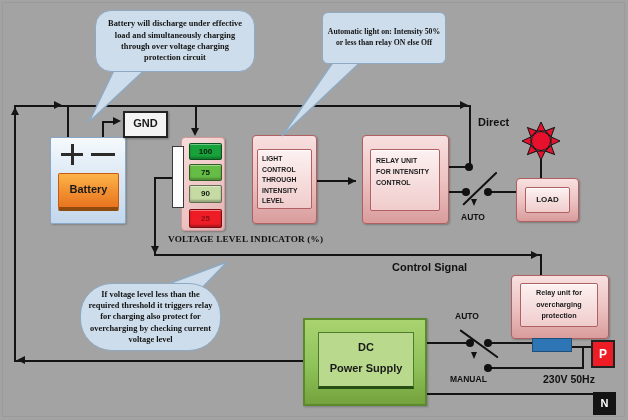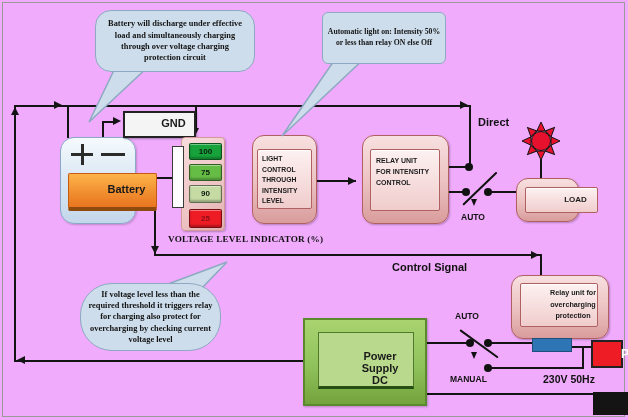--- a/index.html
+++ b/index.html
@@ -1,32 +1,32 @@
 <!DOCTYPE html>
 <html><head>
 <meta charset="utf-8">
 <style>
   html,body{margin:0;padding:0;background:#fff;}
-  #canvas{position:relative;width:628px;height:420px;background:#f0abfc;overflow:hidden;
+  #canvas{position:relative;width:628px;height:420px;background:#a3a3a3;overflow:hidden;
           font-family:"Liberation Sans",sans-serif;color:#1a1a1a;}
   .frame{position:absolute;left:2px;top:2px;right:3px;bottom:3px;border:1px solid #9a9a9a;z-index:0;}
   .wire{position:absolute;background:#141414;z-index:1;}
   .arr{position:absolute;width:0;height:0;z-index:1;}
   .arr-r{border-top:4px solid transparent;border-bottom:4px solid transparent;border-left:8px solid #141414;}
   .arr-l{border-top:4px solid transparent;border-bottom:4px solid transparent;border-right:8px solid #141414;}
   .arr-d{border-left:4px solid transparent;border-right:4px solid transparent;border-top:8px solid #141414;}
   .arr-u{border-left:4px solid transparent;border-right:4px solid transparent;border-bottom:8px solid #141414;}
   .dot{position:absolute;width:8px;height:8px;border-radius:50%;background:#111;z-index:6;}
   .blade{position:absolute;height:2px;background:#111;transform-origin:0 50%;z-index:6;border-radius:2px;}
   .mini-arr{position:absolute;width:0;height:0;border-left:3.5px solid transparent;border-right:3.5px solid transparent;border-top:7px solid #111;z-index:6;}
   .pinkbox{position:absolute;background:linear-gradient(180deg,#f8e0e0 0%,#ecc0c0 55%,#d99c9c 100%);
-           border:1px solid #b06060;border-radius:12px;z-index:2;box-shadow:1px 1px 2px rgba(0,0,0,.25);}
+           border:1px solid #b06060;border-radius:4px;z-index:2;box-shadow:1px 1px 2px rgba(0,0,0,.25);}
   .pinkinner{position:absolute;background:linear-gradient(180deg,#fdf1f1 0%,#f0cccc 100%);
            border:1px solid #b06060;border-radius:2px;box-shadow:inset 0 1px 1px #fff;}
-  .blocktext{font-weight:bold;color:#1a1a1a;padding-left:28px;}
+  .blocktext{font-weight:bold;color:#1a1a1a;}
   .callout{position:absolute;background:#cdddeb;border:1.5px solid #8ea9c2;z-index:5;
            font-family:"Liberation Serif",serif;font-weight:bold;text-align:center;color:#141414;
            display:flex;align-items:center;justify-content:center;}
   .lbl{position:absolute;font-weight:bold;color:#111;z-index:2;white-space:nowrap;}
   .seg{position:absolute;left:7px;width:31px;border:1px solid rgba(0,0,0,.5);border-radius:2px;
        font-size:8px;font-weight:bold;text-align:center;color:#0c1c10;
        box-shadow:inset 0 1px 0 rgba(255,255,255,.4), inset 0 -2px 2px rgba(0,0,0,.25);}
 </style>
 </head>
 <body>
@@ -77,23 +77,23 @@
   <div class="callout" style="left:95px;top:10px;width:160px;height:62px;border-radius:16px;font-size:8.4px;line-height:1.35;padding:2px 7px;box-sizing:border-box">
     <span>Battery will discharge under effective load and simultaneously charging through over voltage charging protection circuit</span>
   </div>
   <div class="callout" style="left:322px;top:12px;width:124px;height:52px;border-radius:6px;font-size:7.7px;line-height:1.4;padding:2px 4px;box-sizing:border-box">
     <span>Automatic light on: Intensity 50% or less than relay ON else Off</span>
   </div>
   <div class="callout" style="left:80px;top:283px;width:141px;height:68px;border-radius:32px;font-size:8.4px;line-height:1.35;padding:2px 7px;box-sizing:border-box">
     <span>If voltage level less than the required threshold it triggers relay for charging also protect for overcharging by checking current voltage level</span>
   </div>
 
-  <div style="position:absolute;left:60px;top:137px;width:74px;height:85px;z-index:2;
+  <div style="position:absolute;left:50px;top:137px;width:74px;height:85px;z-index:2;
               background:linear-gradient(180deg,#f6fafd 0%,#dbe8f4 45%,#c3d7eb 100%);
-              border:1px solid #8aa9c8;border-radius:14px;box-shadow:1px 1px 2px rgba(0,0,0,.2)">
+              border:1px solid #8aa9c8;border-radius:2px;box-shadow:1px 1px 2px rgba(0,0,0,.2)">
     <div style="position:absolute;left:10px;top:15px;width:22px;height:3px;background:#2b2b2b"></div>
     <div style="position:absolute;left:19.5px;top:6px;width:3px;height:21px;background:#2b2b2b"></div>
     <div style="position:absolute;left:40px;top:15px;width:24px;height:3px;background:#2b2b2b"></div>
     <div style="position:absolute;left:7px;top:35px;width:59px;height:33px;
                 background:linear-gradient(180deg,#fcb44a 0%,#f08c2e 60%,#e8751f 100%);
                 border:1px solid #c55a11;border-bottom:4px solid #8f4b0e;border-radius:2px;
                 text-align:center;line-height:31px;font-size:11px" class="blocktext">
       <span>Battery</span>
     </div>
   </div>
@@ -160,22 +160,22 @@
     </div>
   </div>
   <div style="position: absolute; left: 532px; top: 338px; width: 40px; height: 14px; border: 1px solid rgb(31, 78, 121); z-index: 3; box-sizing: border-box; background: rgb(46, 117, 182);"></div>
 
   <div style="position:absolute;left:303px;top:318px;width:124px;height:88px;z-index:2;
               background:linear-gradient(180deg,#a9d471 0%,#8fc25a 55%,#74a23c 100%);
               border:2px solid #5a8a2d;box-shadow:1px 1px 2px rgba(0,0,0,.25);box-sizing:border-box">
     <div class="blocktext" style="position:absolute;left:13px;top:12px;width:96px;height:57px;background:#b9da8c;
                 border:1px solid #4e7a2a;border-bottom:3px solid #274e13;font-size:11px;text-align:center;
                 padding-top:8px;box-sizing:border-box">
+      <div>DC</div>
       <div style="margin-top:9px">Power Supply</div>
-      <div>DC</div>
     </div>
   </div>
 
   <div class="blocktext" style="position: absolute; left: 591px; top: 340px; width: 24px; height: 28px; border: 2px solid rgb(34, 34, 34); color: rgb(255, 255, 255); font-size: 12px; text-align: center; line-height: 24px; z-index: 2; box-sizing: border-box; background: rgb(238, 28, 37);">
     <span>P</span>
   </div>
   <div class="blocktext" style="position: absolute; left: 593px; top: 392px; width: 23px; height: 23px; color: rgb(255, 255, 255); font-size: 11px; text-align: center; line-height: 23px; z-index: 2; background: rgb(20, 20, 20);">
     <span>N</span>
   </div>
 

